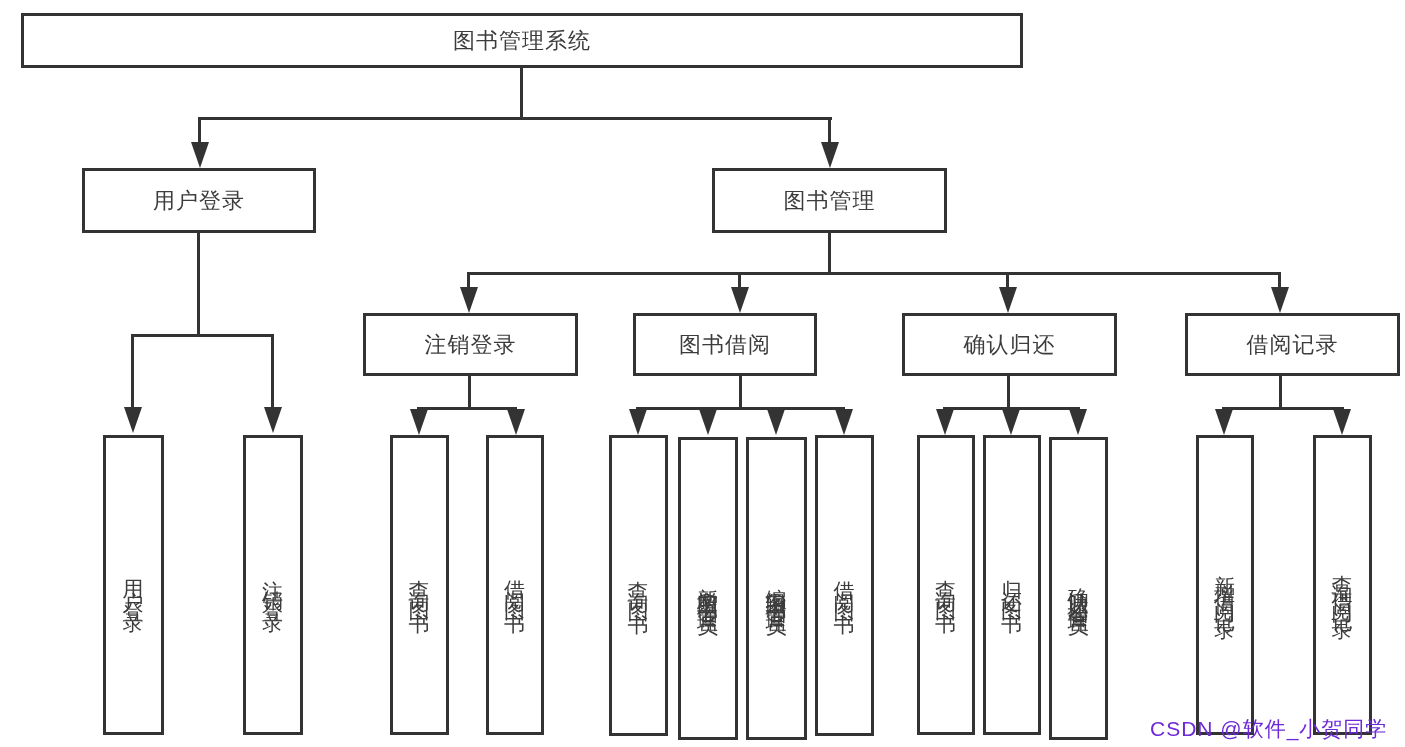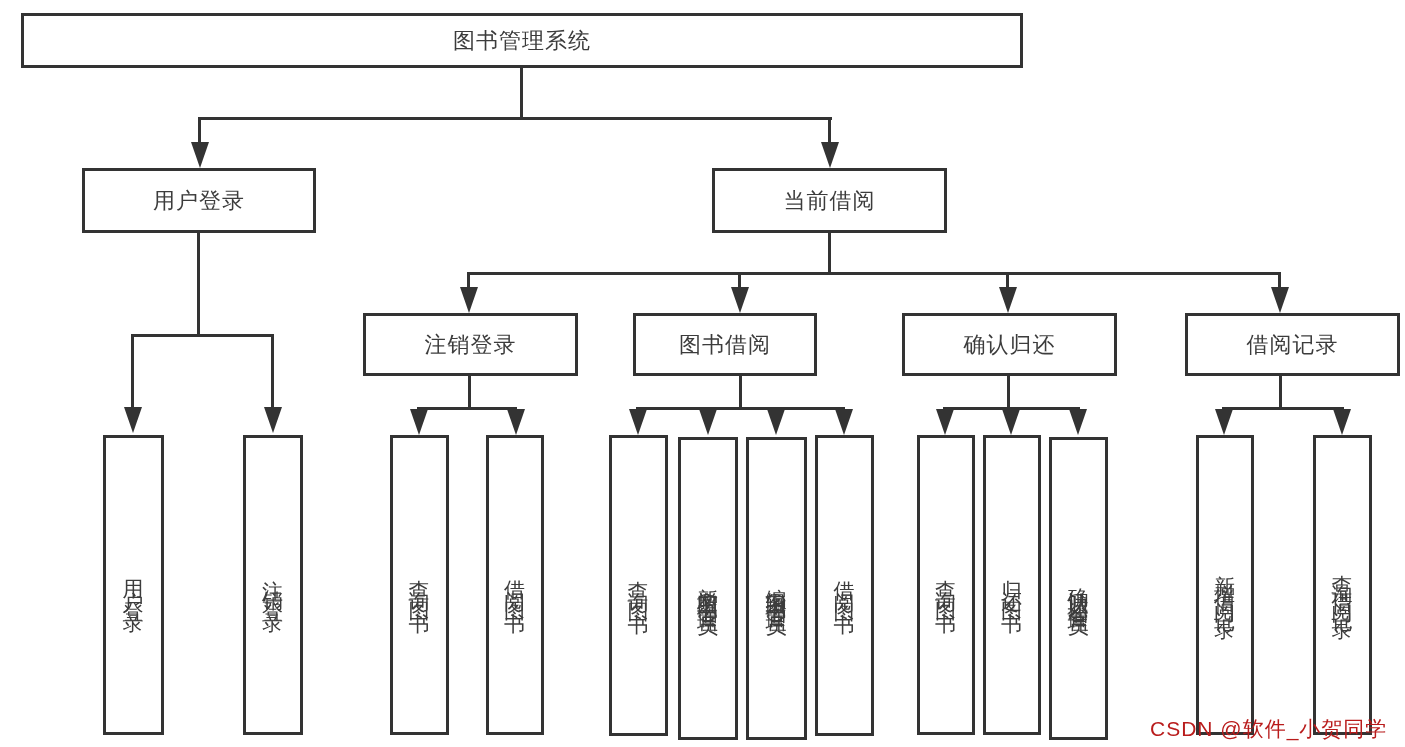--- a/index.html
+++ b/index.html
@@ -22,21 +22,21 @@
   .sp-tight{letter-spacing:4px;}
   .vline{position:absolute;width:3px;background:#333333;}
   .hline{position:absolute;height:3px;background:#333333;}
   .arrow{
     position:absolute;width:0;height:0;
     border-left:9px solid transparent;border-right:9px solid transparent;
     border-top:26px solid #333333;
   }
   .watermark{
     position:absolute;left:1150px;top:715px;z-index:5;
-    font-size:21px;color:#b91c1c;letter-spacing:1px;white-space:nowrap;
+    font-size:21px;color:#6d28d9;letter-spacing:1px;white-space:nowrap;
   }
 </style>
 </head>
 <body>
 
 <div id="canvas">
 
   <div class="box" style="left:21px;top:13px;width:1002px;height:55px;">
     <span class="hlabel">图书管理系统</span>
   </div>
@@ -47,21 +47,21 @@
 
   <div class="vline" style="left:198px;top:117px;height:28px;"></div>
   <div class="arrow" style="left:191px;top:142px;"></div>
   <div class="vline" style="left:828px;top:117px;height:28px;"></div>
   <div class="arrow" style="left:821px;top:142px;"></div>
 
   <div class="box" style="left:82px;top:168px;width:234px;height:65px;">
     <span class="hlabel">用户登录</span>
   </div>
   <div class="box" style="left:712px;top:168px;width:235px;height:65px;">
-    <span class="hlabel">当前借阅</span>
+    <span class="hlabel">图书管理</span>
   </div>
 
   <div class="vline" style="left:197px;top:233px;height:104px;"></div>
   <div class="hline" style="left:131px;top:334px;width:143px;"></div>
   <div class="vline" style="left:131px;top:334px;height:74px;"></div>
   <div class="arrow" style="left:124px;top:407px;"></div>
   <div class="vline" style="left:271px;top:334px;height:74px;"></div>
   <div class="arrow" style="left:264px;top:407px;"></div>
 
   <div class="vline" style="left:828px;top:233px;height:42px;"></div>

